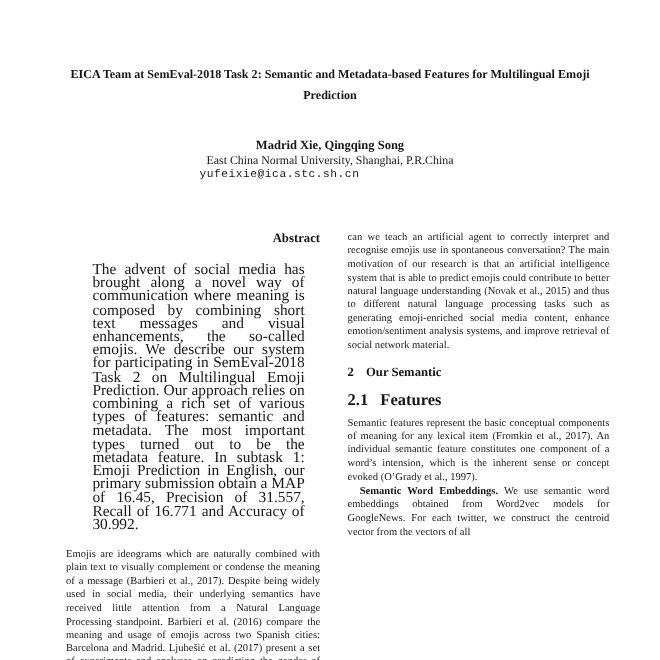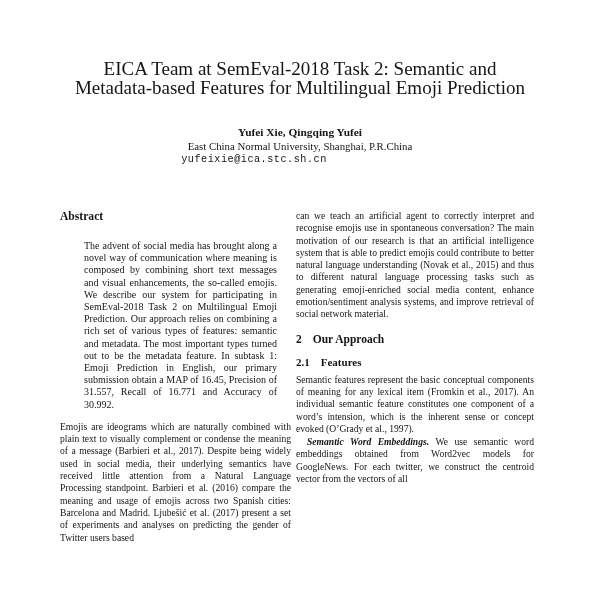--- a/index.html
+++ b/index.html
@@ -6,88 +6,88 @@
   .page {
     position: relative;
     width: 600px; height: 600px;
     background: #ffffff;
     overflow: hidden;
     font-family: "Liberation Serif", serif;
     color: #151515;
   }
   .title {
     position: absolute; top: 59px; left: 63px; width: 474px;
-    text-align: center; font-weight: normal;
-    font-size: 19px; line-height: 19px;
+    text-align: center; font-weight: bold;
+    font-size: 11px; line-height: 19px;
   }
   .authors {
     position: absolute; top: 125px; left: 0; width: 600px;
     text-align: center; font-weight: bold; font-size: 11.4px; line-height: 14px;
   }
   .affiliation {
     position: absolute; top: 140px; left: 0; width: 600px;
     text-align: center; font-size: 10.8px; line-height: 13px;
   }
   .email {
     position: absolute; top: 153px; left: 0; width: 508px;
     text-align: center;
     font-family: "Liberation Mono", monospace;
     font-size: 10.2px; letter-spacing: 0.5px; line-height: 13px;
   }
   .col { position: absolute; top: 210px; }
   .col-left  { left: 60px;  width: 231px; }
-  .col-right { left: 296px; width: 238px; }
+  .col-right { left: 316px; width: 238px; }
   .abstract-heading {
-    text-align: left; font-weight: bold; font-size: 11.6px;
+    text-align: right; font-weight: bold; font-size: 11.6px;
     margin: 0 0 17px 0;
   }
   .abstract-body {
     padding: 0 14px 0 24px;
-    font-size: 10px; line-height: 12.2px;
+    font-size: 14px; line-height: 12.2px;
     text-align: justify;
   }
   .body-text {
     font-size: 9.6px; line-height: 12.3px;
     text-align: justify; margin: 0;
   }
   .sec-heading {
     font-size: 11.5px; font-weight: bold;
     margin: 12px 0 10px 0;
   }
   .subsec-heading {
-    font-size: 11px; font-weight: bold;
+    font-size: 15px; font-weight: bold;
     margin: 11px 0 6px 0;
   }
   .sec-num { display: inline-block; margin-right: 11px; }
-  .lead { font-weight: bold; font-style: italic; }
+  .lead { font-weight: bold; }
   .indent-para { text-indent: 11px; margin-top: 1px; }
 </style>
 </head>
 <body>
 
 <div class="page">
 
   <div class="title">EICA Team at SemEval-2018 Task 2: Semantic and Metadata-based Features for Multilingual Emoji Prediction</div>
 
-  <div class="authors">Yufei Xie, Qingqing Yufei</div>
+  <div class="authors">Madrid Xie, Qingqing Song</div>
   <div class="affiliation">East China Normal University, Shanghai, P.R.China</div>
   <div class="email">yufeixie@ica.stc.sh.cn</div>
 
   <div class="col col-left">
     <div class="abstract-heading">Abstract</div>
     <p class="abstract-body">The advent of social media has brought along a novel way of communication where meaning is composed by combining short text messages and visual enhancements, the so-called emojis. We describe our system for participating in SemEval-2018 Task 2 on Multilingual Emoji Prediction. Our approach relies on combining a rich set of various types of features: semantic and metadata. The most important types turned out to be the metadata feature. In subtask 1: Emoji Prediction in English, our primary submission obtain a MAP of 16.45, Precision of 31.557, Recall of 16.771 and Accuracy of 30.992.</p>
 
     <p class="body-text">Emojis are ideograms which are naturally combined with plain text to visually complement or condense the meaning of a message (Barbieri et al., 2017). Despite being widely used in social media, their underlying semantics have received little attention from a Natural Language Processing standpoint. Barbieri et al. (2016) compare the meaning and usage of emojis across two Spanish cities: Barcelona and Madrid. Ljubešić et al. (2017) present a set of experiments and analyses on predicting the gender of Twitter users based</p>
   </div>
 
   <div class="col col-right">
     <p class="body-text">can we teach an artificial agent to correctly interpret and recognise emojis use in spontaneous conversation? The main motivation of our research is that an artificial intelligence system that is able to predict emojis could contribute to better natural language understanding (Novak et al., 2015) and thus to different natural language processing tasks such as generating emoji-enriched social media content, enhance emotion/sentiment analysis systems, and improve retrieval of social network material.</p>
 
     <div class="sec-heading">
-      <span class="sec-num">2</span><span>Our Approach</span>
+      <span class="sec-num">2</span><span>Our Semantic</span>
     </div>
 
     <div class="subsec-heading">
       <span class="sec-num">2.1</span><span>Features</span>
     </div>
 
     <p class="body-text">Semantic features represent the basic conceptual components of meaning for any lexical item (Fromkin et al., 2017). An individual semantic feature constitutes one component of a word’s intension, which is the inherent sense or concept evoked (O’Grady et al., 1997).</p>
     <p class="body-text indent-para"><span class="lead">Semantic Word Embeddings.</span><span> We use semantic word embeddings obtained from Word2vec models for GoogleNews. For each twitter, we construct the centroid vector from the vectors of all</span></p>
   </div>
 

